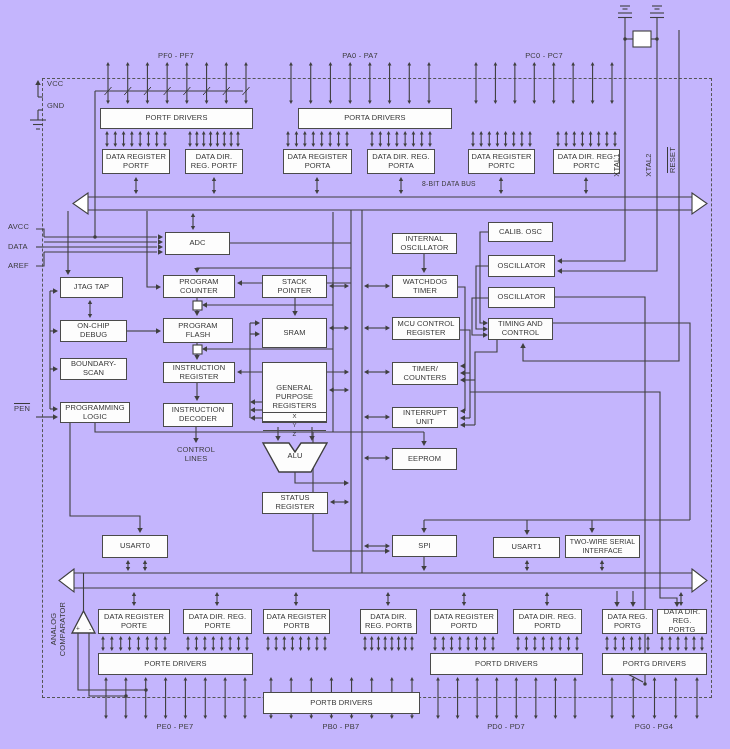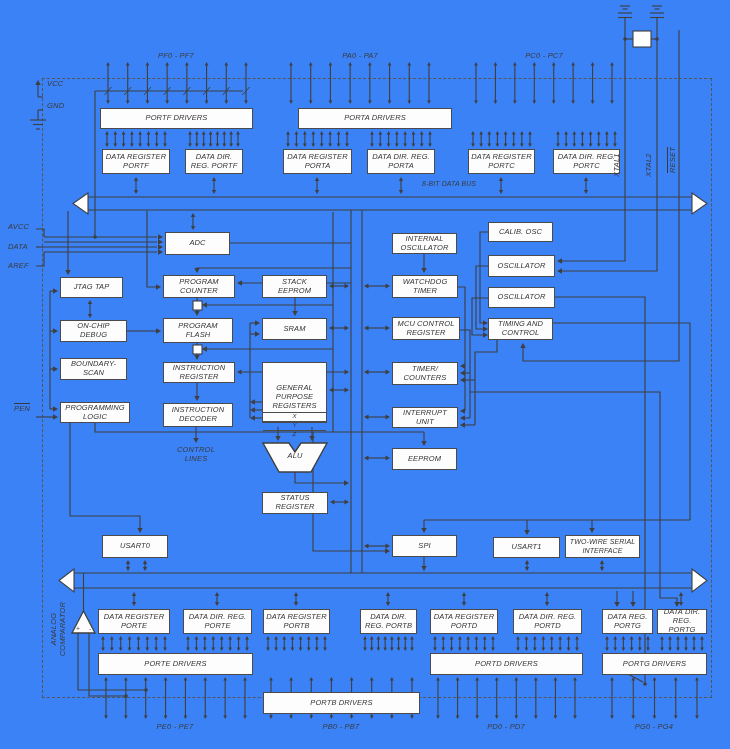--- a/index.html
+++ b/index.html
@@ -1,17 +1,17 @@
 <!DOCTYPE html>
 <html><head>
 <meta charset="utf-8">
 <style>
   html,body{margin:0;padding:0;background:#fff;}
-  #stage{position:relative;width:730px;height:749px;background:#3b82f6;
-         font-family:"Liberation Sans",sans-serif;overflow:hidden;font-style:italic;}
+  #stage{position:relative;width:730px;height:749px;background:#c4b5fd;
+         font-family:"Liberation Sans",sans-serif;overflow:hidden;}
   #wires{position:absolute;left:0;top:0;z-index:1;}
   .bx{position:absolute;z-index:2;border:1.4px solid #4a4a4a;background:#fdfdfd;
       display:flex;align-items:center;justify-content:center;text-align:center;
       font-size:7.5px;line-height:1.18;color:#333;box-sizing:border-box;padding:1px 2px;
       letter-spacing:.1px;}
   .lbl{position:absolute;z-index:2;font-size:7.5px;color:#3a3a3a;letter-spacing:.2px;}
   .ctr{display:flex;align-items:center;justify-content:center;text-align:center;}
   .rot{transform:rotate(-90deg);}
   .ovl{text-decoration:overline;}
   .border-dashed{position:absolute;z-index:0;left:42px;top:78px;width:670px;height:620px;
@@ -822,22 +822,22 @@
   <div class="bx" style="left:60px;top:320px;width:67px;height:22px">ON-CHIP DEBUG</div>
   <div class="bx" style="left:60px;top:358px;width:67px;height:22px">BOUNDARY- SCAN</div>
   <div class="bx" style="left:60px;top:402px;width:70px;height:21px">PROGRAMMING LOGIC</div>
 
   <div class="bx" style="left:163px;top:275px;width:72px;height:23px">PROGRAM COUNTER</div>
   <div class="bx" style="left:163px;top:318px;width:70px;height:25px">PROGRAM FLASH</div>
   <div class="bx" style="left:163px;top:362px;width:72px;height:21px">INSTRUCTION REGISTER</div>
   <div class="bx" style="left:163px;top:403px;width:70px;height:24px">INSTRUCTION DECODER</div>
   <div class="lbl ctr" style="left:168px;top:444px;width:56px;height:20px">CONTROL LINES</div>
 
-  <div class="bx" style="left:262px;top:275px;width:65px;height:23px">STACK EEPROM</div>
-  <div class="bx" style="left:262px;top:318px;width:65px;height:22px">SRAM</div>
+  <div class="bx" style="left:262px;top:275px;width:65px;height:23px">STACK POINTER</div>
+  <div class="bx" style="left:262px;top:318px;width:65px;height:30px">SRAM</div>
   <div class="bx gpr" style="left:262px;top:362px;width:65px;height:61px">
     <div class="ttl">GENERAL PURPOSE REGISTERS</div>
     <div class="row">X</div>
     <div class="row">Y</div>
     <div class="row">Z</div>
   </div>
   <div class="bx nofill" style="left:280px;top:450px;width:30px;height:12px">ALU</div>
   <div class="bx" style="left:262px;top:492px;width:66px;height:22px">STATUS REGISTER</div>
 
   <div class="bx" style="left:392px;top:233px;width:65px;height:21px">INTERNAL OSCILLATOR</div>

